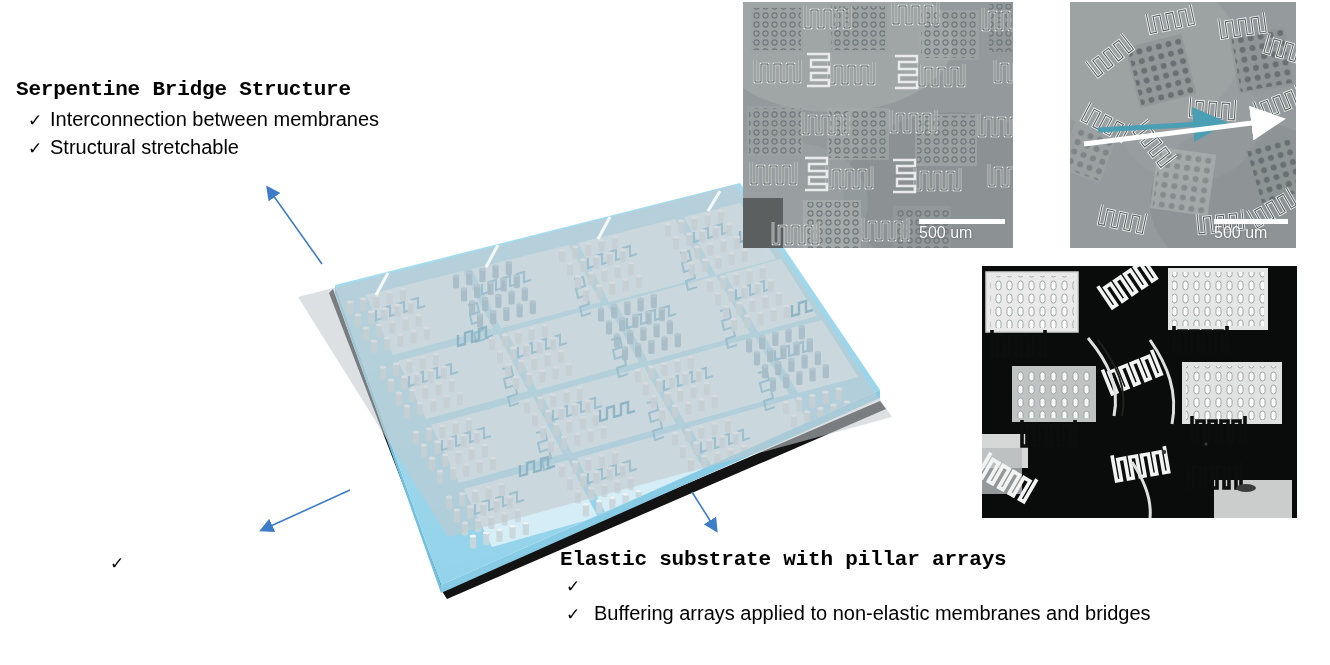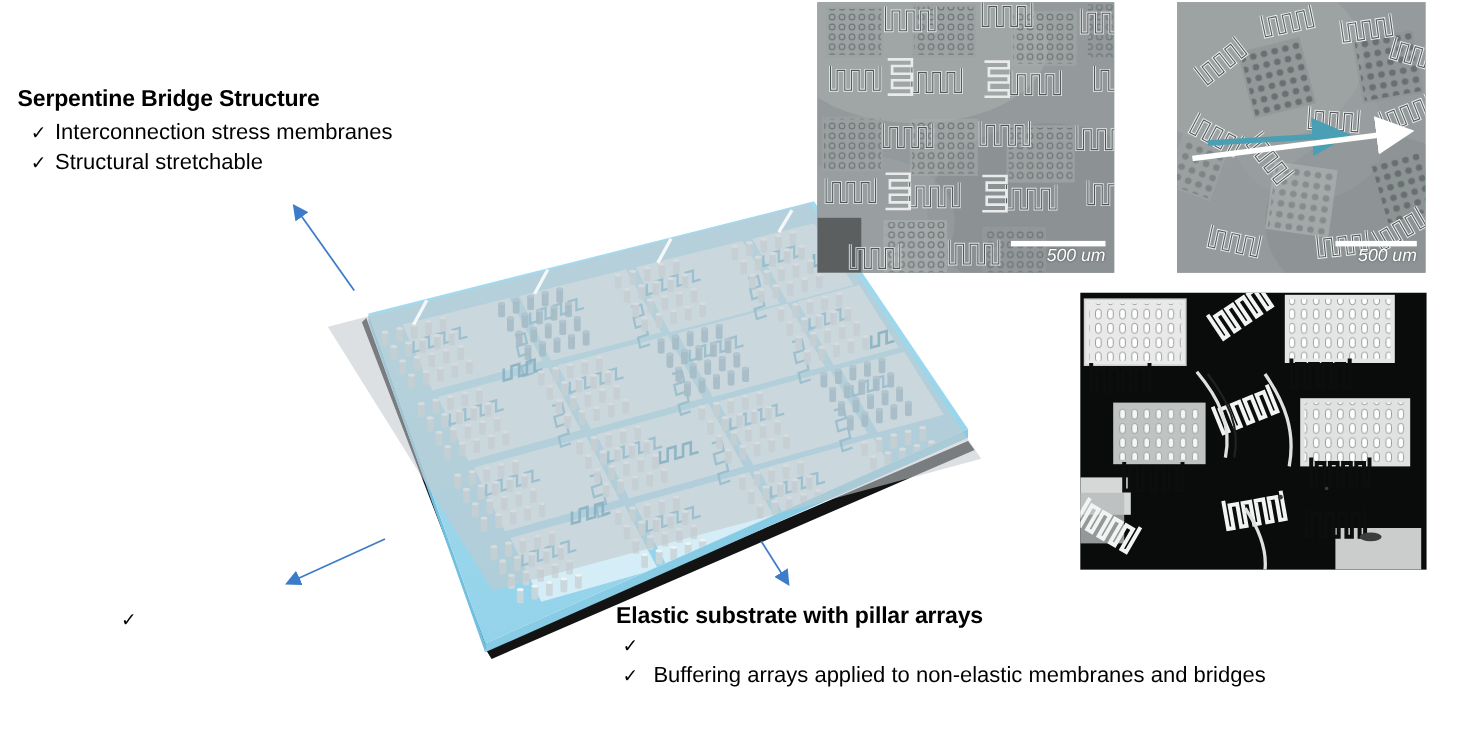--- a/index.html
+++ b/index.html
@@ -17,20 +17,21 @@
   }
 
   
   .textblock { position: absolute; }
   .tb-title {
     font-weight: bold;
     font-size: 21px;
     letter-spacing: -0.2px;
     white-space: nowrap;
     margin: 0 0 4px 0;
+    font-family: Liberation Mono, monospace;
   }
   .bullet {
     display: flex;
     align-items: baseline;
     font-size: 20px;
     line-height: 1.42;
     white-space: nowrap;
   }
   .bullet .chk {
     width: 34px;
@@ -59,23 +60,22 @@
   #panel-top-left  { left: 743px; top: 2px;   width: 270px; height: 246px; }
   #panel-top-right { left: 1070px; top: 2px;  width: 226px; height: 246px; }
   #panel-bottom    { left: 982px; top: 266px; width: 315px; height: 252px; }
 
   .panel svg { display: block; width: 100%; height: 100%; }
 
   .scalebar {
     position: absolute;
     right: 8px;
     bottom: 6px;
-    text-align: right;
+    text-align: left;
     pointer-events: none;
-    font-style: italic;
   }
   .scalebar .bar {
     height: 5px;
     background: #ffffff;
     margin: 0 0 1px 0;
   }
   .scalebar .lbl {
     color: #ffffff;
     font-size: 16px;
     font-family: "Liberation Sans", sans-serif;
@@ -102,21 +102,21 @@
   }
   #arrows svg { display:block; width:100%; height:100%; }
 </style>
 </head>
 <body>
 
 <div class="textblock" id="block-serpentine">
   <div class="tb-title">Serpentine Bridge Structure</div>
   <div class="bullet">
     <span class="chk">✓</span>
-    <span class="btext">Interconnection stress membranes</span>
+    <span class="btext">Interconnection between membranes</span>
   </div>
   <div class="bullet">
     <span class="chk">✓</span>
     <span class="btext">Structural stretchable</span>
   </div>
 </div>
 
 <div class="textblock" id="block-rigid">
   <div class="bullet">
     <span class="chk">✓</span>

